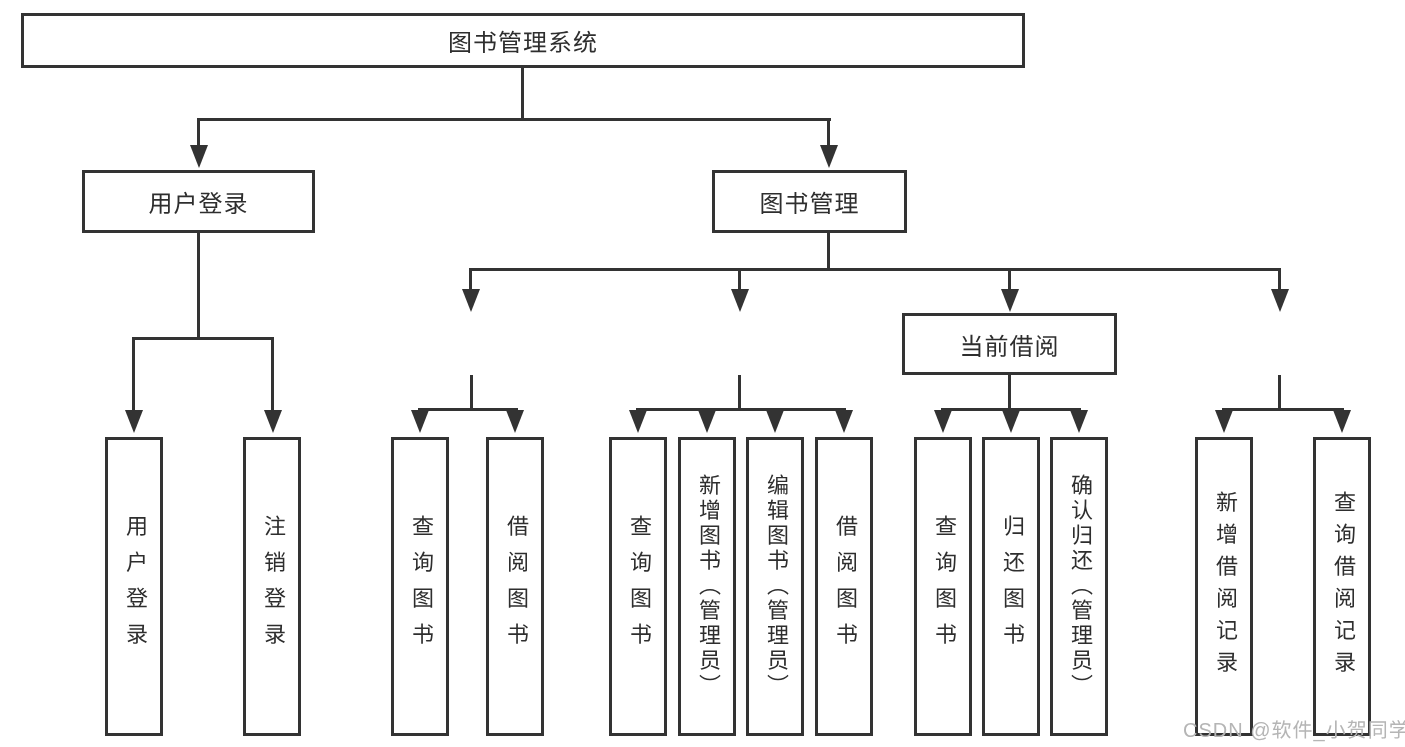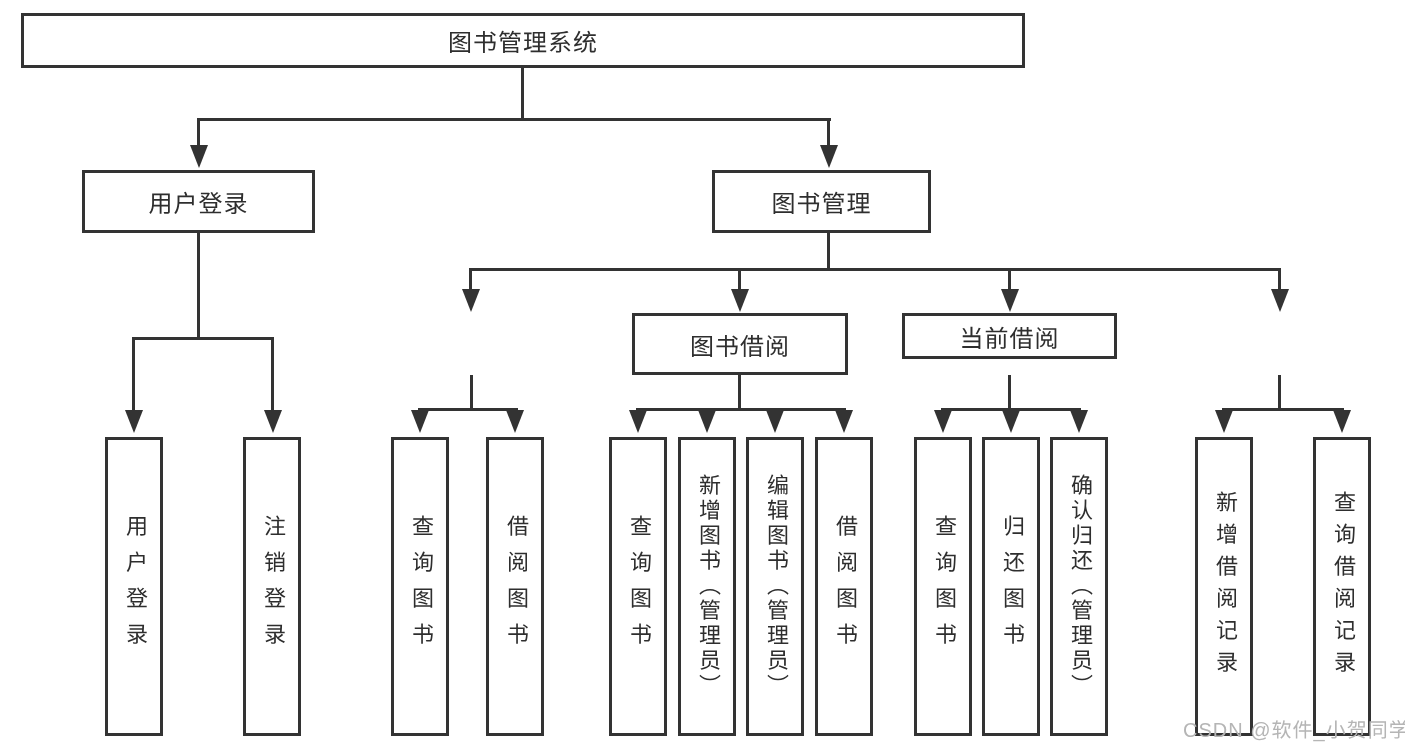--- a/index.html
+++ b/index.html
@@ -73,21 +73,21 @@
   <div class="vline" style="left:521px;top:68px;height:50px"></div>
   <div class="hline" style="left:197px;top:118px;width:634px"></div>
   <div class="vline" style="left:197px;top:118px;height:28px"></div>
   <div class="arr" style="left:190px;top:145px"></div>
   <div class="vline" style="left:827px;top:118px;height:28px"></div>
   <div class="arr" style="left:820px;top:145px"></div>
 
   <div class="box h" style="left:82px;top:170px;width:233px;height:63px">
     <span>用户登录</span>
   </div>
-  <div class="box h" style="left:712px;top:170px;width:219px;height:63px">
+  <div class="box h" style="left:712px;top:170px;width:195px;height:63px">
     <span>图书管理</span>
   </div>
 
   <div class="vline" style="left:197px;top:233px;height:104px"></div>
   <div class="hline" style="left:132px;top:337px;width:142px"></div>
   <div class="vline" style="left:132px;top:337px;height:73px"></div>
   <div class="arr" style="left:125px;top:410px"></div>
   <div class="vline" style="left:271px;top:337px;height:73px"></div>
   <div class="arr" style="left:264px;top:410px"></div>
 
@@ -95,24 +95,21 @@
   <div class="hline" style="left:469px;top:268px;width:812px"></div>
   <div class="vline" style="left:469px;top:268px;height:21px"></div>
   <div class="arr" style="left:462px;top:289px"></div>
   <div class="vline" style="left:738px;top:268px;height:21px"></div>
   <div class="arr" style="left:731px;top:289px"></div>
   <div class="vline" style="left:1008px;top:268px;height:21px"></div>
   <div class="arr" style="left:1001px;top:289px"></div>
   <div class="vline" style="left:1278px;top:268px;height:21px"></div>
   <div class="arr" style="left:1271px;top:289px"></div>
 
-  <div class="box h" style="left:632px;top:313px;width:216px;height:62px">
-    <span>图书借阅</span>
-  </div>
-  <div class="box h" style="left:902px;top:313px;width:215px;height:46px">
+  <div class="box h" style="left:902px;top:313px;width:215px;height:62px">
     <span>当前借阅</span>
   </div>
 
   <div class="vline" style="left:470px;top:375px;height:33px"></div>
   <div class="hline" style="left:418px;top:408px;width:100px"></div>
   <div class="arr" style="left:411px;top:410px"></div>
   <div class="arr" style="left:506px;top:410px"></div>
 
   <div class="vline" style="left:738px;top:375px;height:33px"></div>
   <div class="hline" style="left:636px;top:408px;width:210px"></div>

